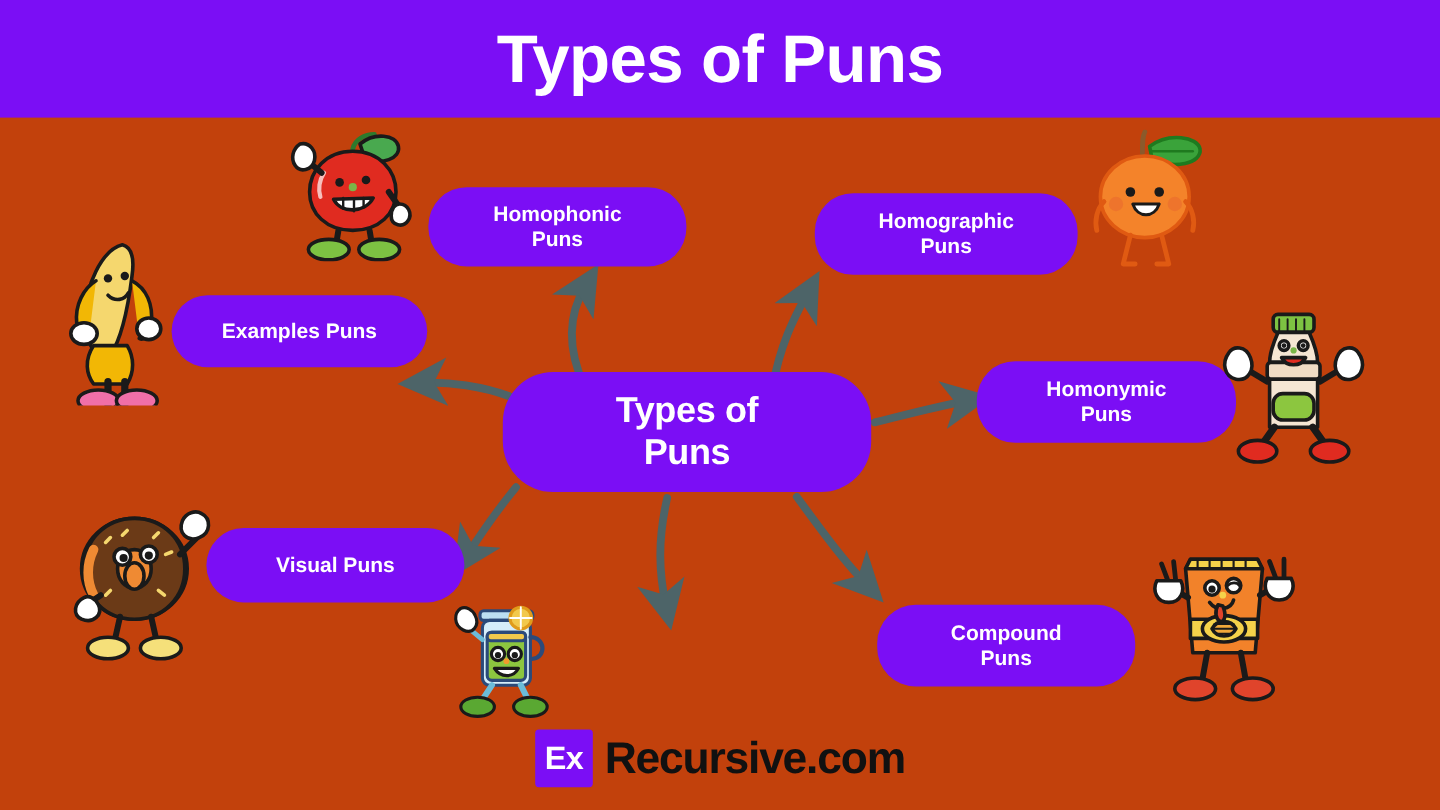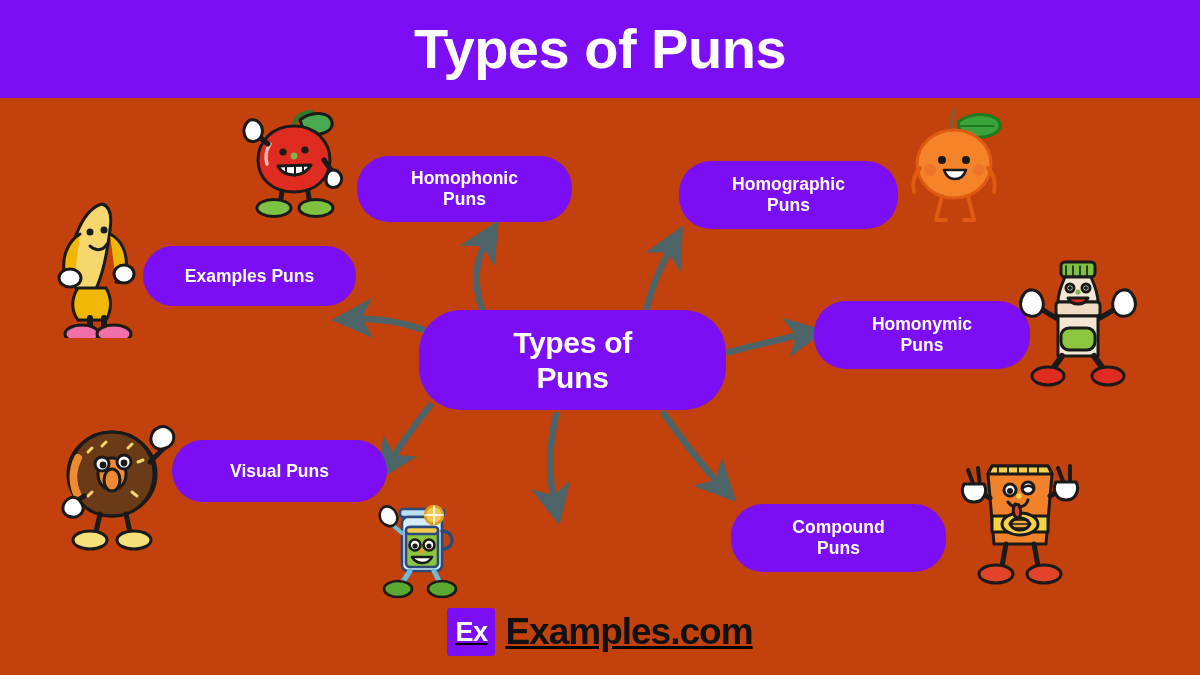--- a/index.html
+++ b/index.html
@@ -80,21 +80,20 @@
 
   
   #footer-logo {
     position: absolute;
     left: 0; top: 608px;
     width: 1200px;
     display: flex;
     align-items: center;
     justify-content: center;
     gap: 10px;
-    text-decoration: underline;
   }
   #logo-mark {
     width: 48px; height: 48px;
     background: #7b0ef5;
     border-radius: 3px;
     display: flex;
     align-items: center;
     justify-content: center;
     color: #ffffff;
     font-size: 27px;
@@ -320,16 +319,16 @@
       <path d="M96,34 C92,42 96,52 106,52 C116,52 120,42 116,34 Z" fill="#ffffff"></path>
       <path d="M46,96 L42,118" stroke-width="5"></path>
       <path d="M74,96 L78,118" stroke-width="5"></path>
       <ellipse cx="36" cy="126" rx="17" ry="9" fill="#e0442b"></ellipse>
       <ellipse cx="84" cy="126" rx="17" ry="9" fill="#e0442b"></ellipse>
     </g>
   </svg>
 
   <div id="footer-logo">
     <div id="logo-mark">Ex</div>
-    <div id="logo-text">Examples.com</div>
+    <div id="logo-text">Recursive.com</div>
   </div>
 
 </div>
 
 </body></html>

